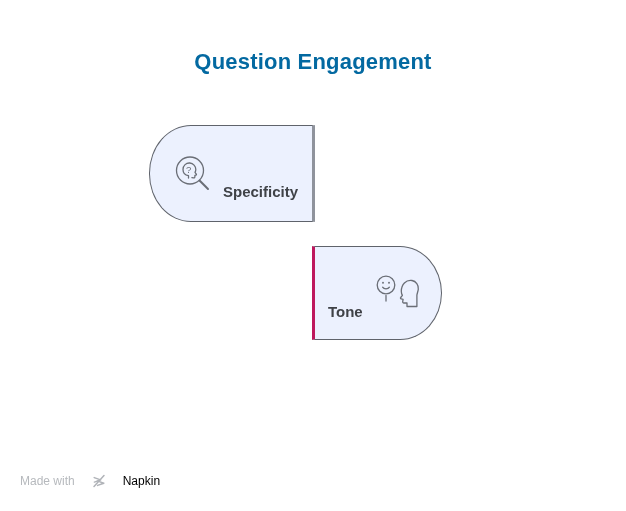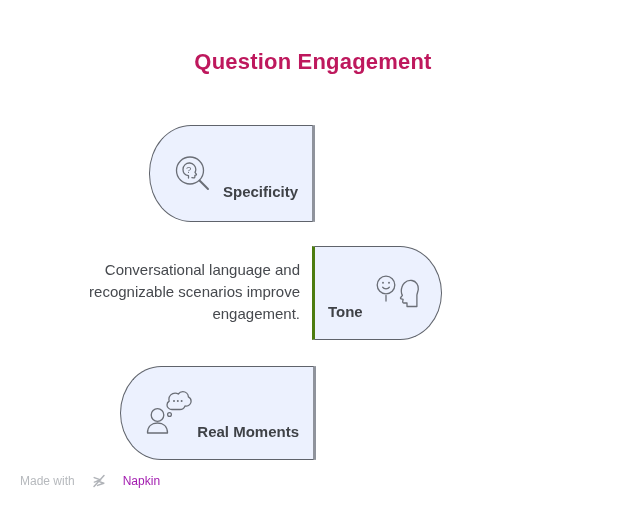--- a/index.html
+++ b/index.html
@@ -11,38 +11,38 @@
     font-family: "Liberation Sans", sans-serif;
     overflow: hidden;
   }
   .title {
     position: absolute;
     left: 0; right: 0; top: 49px;
     text-align: center;
     font-size: 22px;
     line-height: 26px;
     font-weight: 700;
-    color: #be185d;
+    color: #0369a1;
     letter-spacing: 0.2px;
   }
   .shape {
     position: absolute;
     box-sizing: border-box;
     background: #ecf1fe;
     border: 1.3px solid #5f636b;
     display: flex;
     align-items: center;
     justify-content: space-between;
   }
   .shape.bulge-left {
     border-right: 3px solid #8f939c;
     border-radius: 42px 0 0 42px / 48px 0 0 48px;
   }
   .shape.bulge-right {
-    border-left: 3px solid #4d7c0f;
+    border-left: 3px solid #be185d;
     border-radius: 0 42px 42px 0 / 47px 47px 47px 0;
     border-top-right-radius: 42px 47px;
     border-bottom-right-radius: 42px 47px;
     border-top-left-radius: 0;
     border-bottom-left-radius: 0;
   }
   #shape-specificity { left: 149px; top: 125px; width: 166px; height: 97px; padding: 0 14px 0 19px; }
   #shape-tone        { left: 312px; top: 246px; width: 130px; height: 94px; padding: 0 20px 0 13px; }
   #shape-realmoments { left: 120px; top: 366px; width: 196px; height: 94px; padding: 0 14px 0 22px; }
   .shape-label {
@@ -71,21 +71,21 @@
   .watermark {
     position: absolute;
     left: 20px; top: 474px;
     display: flex;
     align-items: center;
     gap: 17px;
     font-size: 12px;
     line-height: 14px;
   }
   .wm-prefix { color: #b6b9bd; }
-  .wm-brand  { color: #a21caf; }
+  .wm-brand  { color: #000000; }
 </style>
 </head>
 <body>
 
 <div class="canvas">
 
   <div class="title">Question Engagement</div>
 
   <div class="shape bulge-left" id="shape-specificity">
     <span class="icon">
@@ -105,38 +105,21 @@
       <svg width="48" height="48" viewBox="0 0 48 48">
         <circle class="stroke" cx="13" cy="16" r="8.8"></circle>
         <circle class="dot" cx="10" cy="13.8" r="0.95"></circle>
         <circle class="dot" cx="16" cy="13.8" r="0.95"></circle>
         <path class="stroke" d="M9.6,18.2 C11,20.3 15,20.3 16.4,18.2"></path>
         <line class="stroke" x1="13" y1="26.6" x2="13" y2="32"></line>
         <path class="stroke" d="M34,37.5 L34,34 L30.8,34 C30.1,34 29.6,33.4 29.7,32.7 L30.1,30.3 L28.2,29.9 C27.5,29.8 27.2,29 27.7,28.5 L29.4,26.3 C28.7,25.1 28.3,23.7 28.3,22.2 C28.3,15.5 33,10.5 39,11.5 C43,12.2 45.8,16 45.3,20.1 C45,22.6 44.2,24.1 43.9,26.2 L43.9,37.5 Z"></path>
       </svg>
     </span>
   </div>
-  <div class="desc" id="desc-tone">Conversational language and
-recognizable scenarios improve
-engagement.</div>
 
-  <div class="shape bulge-left" id="shape-realmoments">
-    <span class="icon">
-      <svg width="52" height="52" viewBox="0 0 52 52">
-        <circle class="stroke" cx="14.5" cy="28" r="6.3"></circle>
-        <path class="stroke" d="M4.5,46 C4.5,39 9,36 14.5,36 C20,36 24.5,39 24.5,46 Z"></path>
-        <path class="stroke" d="M29,22.5 C26.2,22.5 24,20.4 24,17.9 C24,16.3 24.9,14.9 26.2,14.1 C26,13.5 25.9,12.9 25.9,12.2 C25.9,8.8 28.7,6.1 32.1,6.1 C33.3,6.1 34.4,6.4 35.3,7 C36.3,5.6 37.9,4.7 39.8,4.7 C42.8,4.7 45.2,7 45.4,9.9 C47,10.7 48.1,12.3 48.1,14.2 C48.1,16.9 45.9,19.1 43.2,19.1 C42.8,19.1 42.4,19 42,18.9 C41.2,21 39.2,22.5 36.8,22.5 Z"></path>
-        <circle class="dot" cx="31" cy="14" r="1"></circle>
-        <circle class="dot" cx="34.8" cy="14" r="1"></circle>
-        <circle class="dot" cx="38.6" cy="14" r="1"></circle>
-        <circle class="stroke" cx="26.5" cy="27.5" r="1.9"></circle>
-      </svg>
-    </span>
-    <span class="shape-label">Real Moments</span>
-  </div>
 
   <div class="watermark">
     <span class="wm-prefix">Made with</span>
     <span class="icon">
       <svg width="14" height="14" viewBox="0 0 14 14">
         <path d="M2.2,3.6 L8.6,5.9 L2.4,8.1" fill="none" stroke="#b0b3b8" stroke-width="1.5" stroke-linejoin="round" stroke-linecap="round"></path>
         <path d="M5.4,6.9 L11.8,9.2 L5.6,11.4" fill="none" stroke="#b0b3b8" stroke-width="1.5" stroke-linejoin="round" stroke-linecap="round"></path>
         <path d="M2,12.4 L12,1.6" fill="none" stroke="#b0b3b8" stroke-width="1.5" stroke-linecap="round"></path>
       </svg>
     </span>

